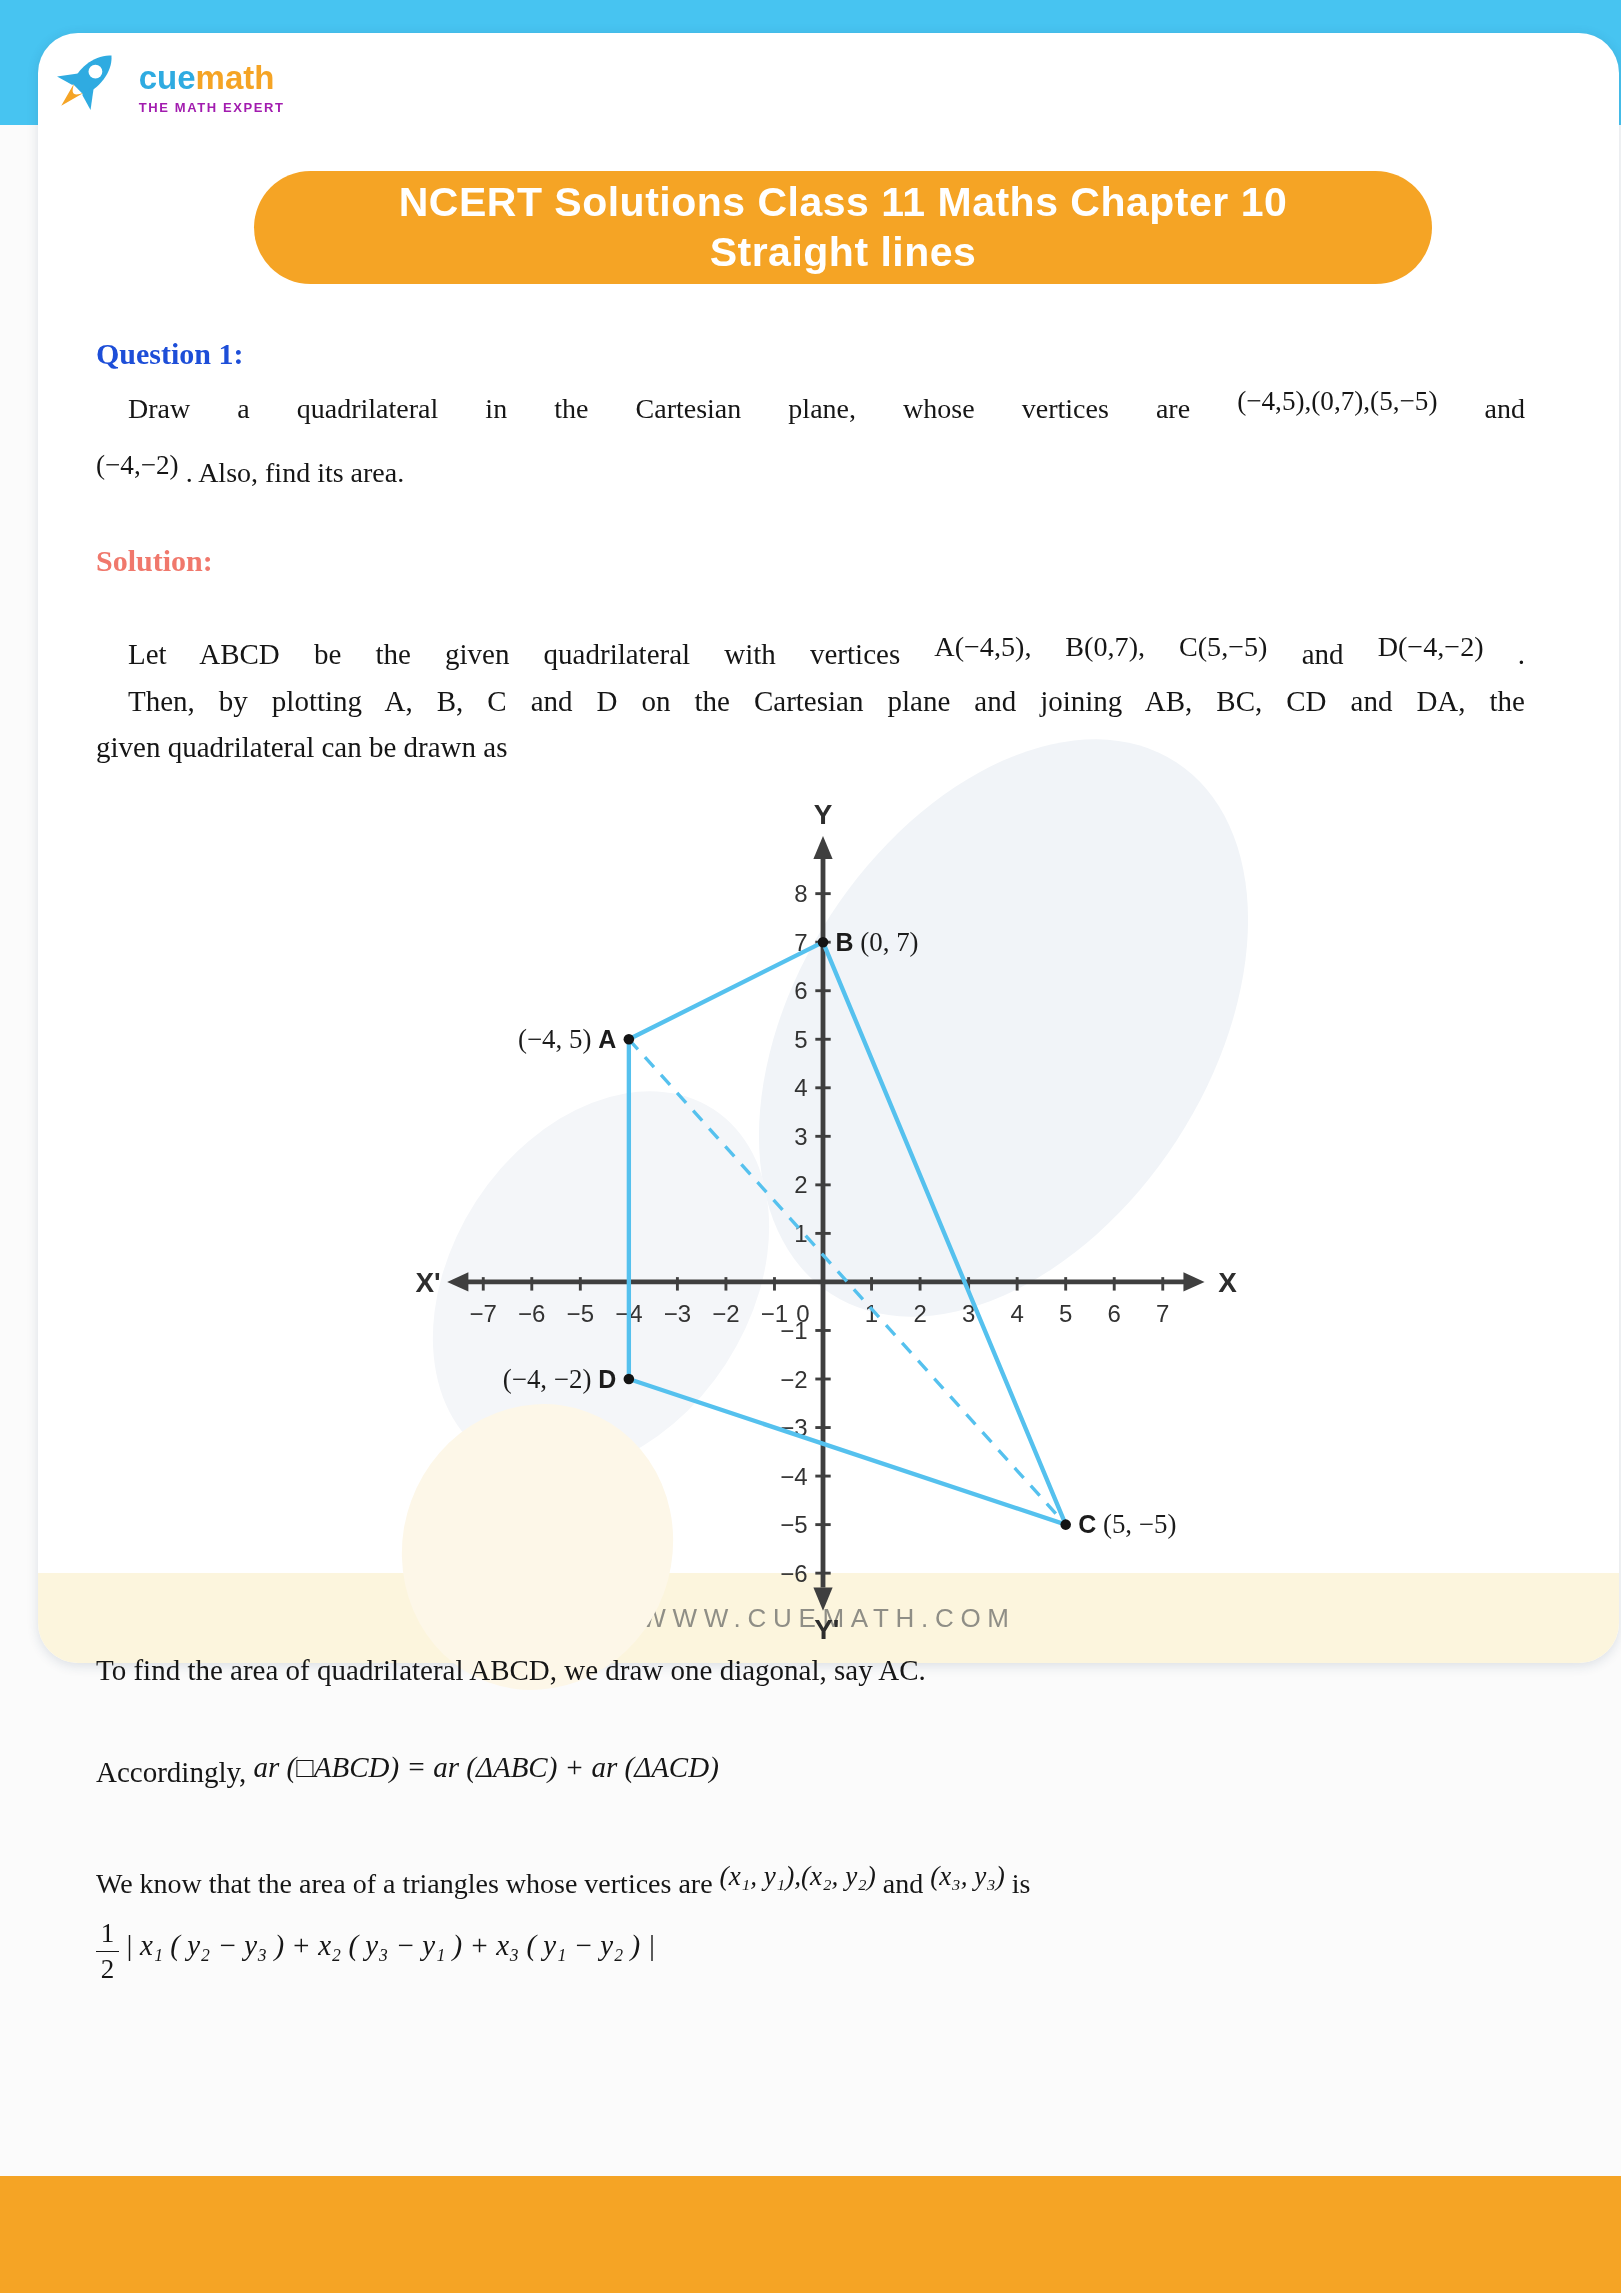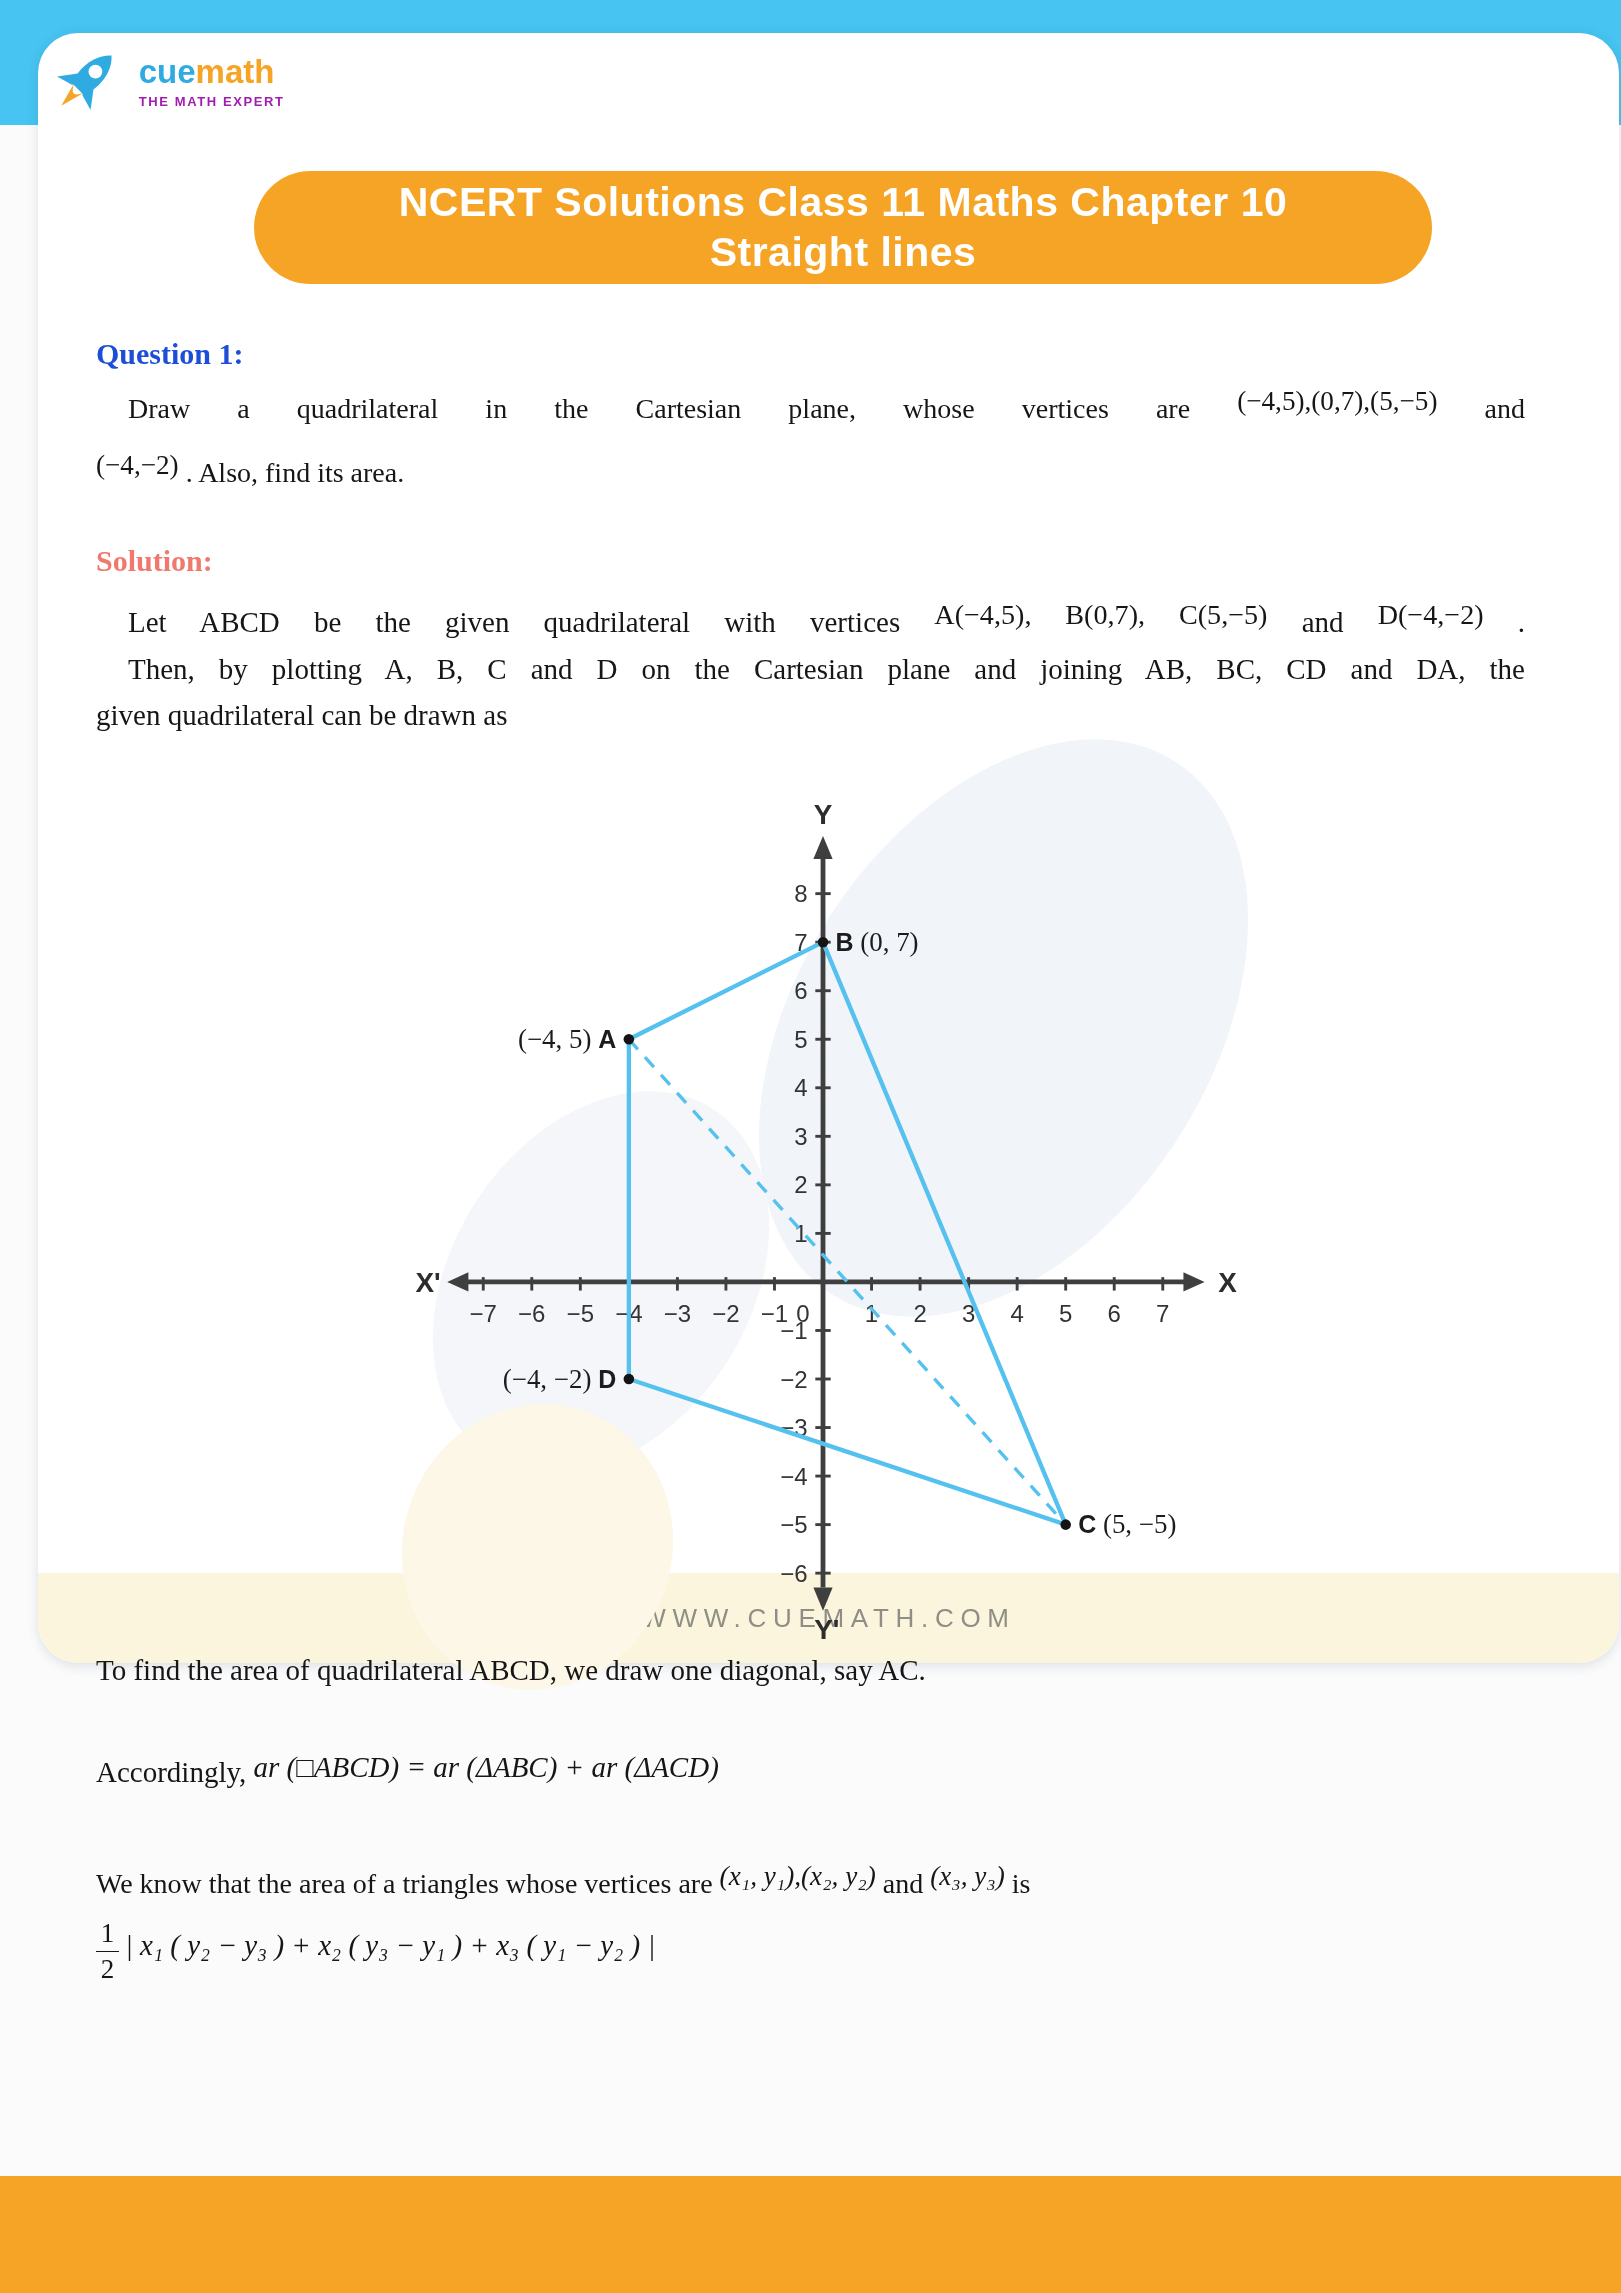--- a/index.html
+++ b/index.html
@@ -8,42 +8,42 @@
   .band-top{position:absolute;left:0;top:0;width:100%;height:125px;}
   .band-bottom{position:absolute;left:0;bottom:0;width:100%;height:117px;}
   .card{position:absolute;left:38px;top:33px;width:1549px;height:1630px;background:#ffffff;
         border-radius:40px;box-shadow:0 2.9px 11.5px rgba(30,60,90,.14);overflow:hidden;padding-left:32px;}
   .footer-band{position:absolute;left:0;bottom:0;width:100%;height:90px;
         display:flex;align-items:center;justify-content:center;}
   .footer-url{font-family:"Liberation Sans","DejaVu Sans",sans-serif;font-size:26px;
         letter-spacing:6.7px;color:#8F8E86;}
 
   
-  .logo{position:absolute;left:56px;top:40px;display:flex;align-items:center;}
+  .logo{position:absolute;left:56px;top:40px;display:flex;align-items:flex-end;}
   .logo-rocket{width:75px;height:75px;}
   .logo-text{margin-left:7.7px;padding-top:9.6px;}
   .brand{font-family:"Liberation Sans","DejaVu Sans",sans-serif;font-weight:bold;
          font-size:33px;line-height:31px;}
   .brand .cue{color:#2FABE1;}
   .brand .math{color:#F5A425;}
   .tagline{font-family:"Liberation Sans","DejaVu Sans",sans-serif;font-size:13px;
            letter-spacing:1.6px;color:#a21caf;margin-top:6.7px;font-weight:bold;}
 
   
   .banner{position:absolute;left:254px;top:171px;width:1178px;height:113px;border-radius:61px;
           display:flex;flex-direction:column;align-items:center;justify-content:center;gap:2.9px;}
   .banner-line{font-family:"Liberation Sans","DejaVu Sans",sans-serif;font-weight:bold;
           font-size:41px;color:#ffffff;letter-spacing:0.5px;}
 
   .q-label{position:absolute;left:96px;top:321px;font-size:30px;font-weight:bold;}
   .s-label{position:absolute;left:96px;top:544px;font-size:30px;font-weight:bold;}
 
   .para{position:absolute;}
   .q-para{left:96px;top:377px;width:1429px;font-size:28px;line-height:63px;}
-  .s-para{left:96px;top:599px;width:1429px;font-size:29px;line-height:46px;}
+  .s-para{left:96px;top:631px;width:1429px;font-size:29px;line-height:46px;}
   .justify-last{text-align:justify;text-align-last:justify;margin-left:32px;}
   #to-find{left:96px;top:1654px;width:1429px;font-size:29px;}
   #accordingly{left:96px;top:1756px;width:1429px;font-size:29px;}
   #we-know{left:96px;top:1868px;width:1429px;font-size:28px;}
   #formula{left:96px;top:1919px;width:1429px;font-size:29px;}
 
   
   .seg-m{position:relative;top:-7.7px;font-size:.97em;}
   .seg-mi{position:relative;top:-7.7px;font-style:italic;font-size:.97em;}
   .seg-i{font-style:italic;position:relative;top:-4.8px;}

